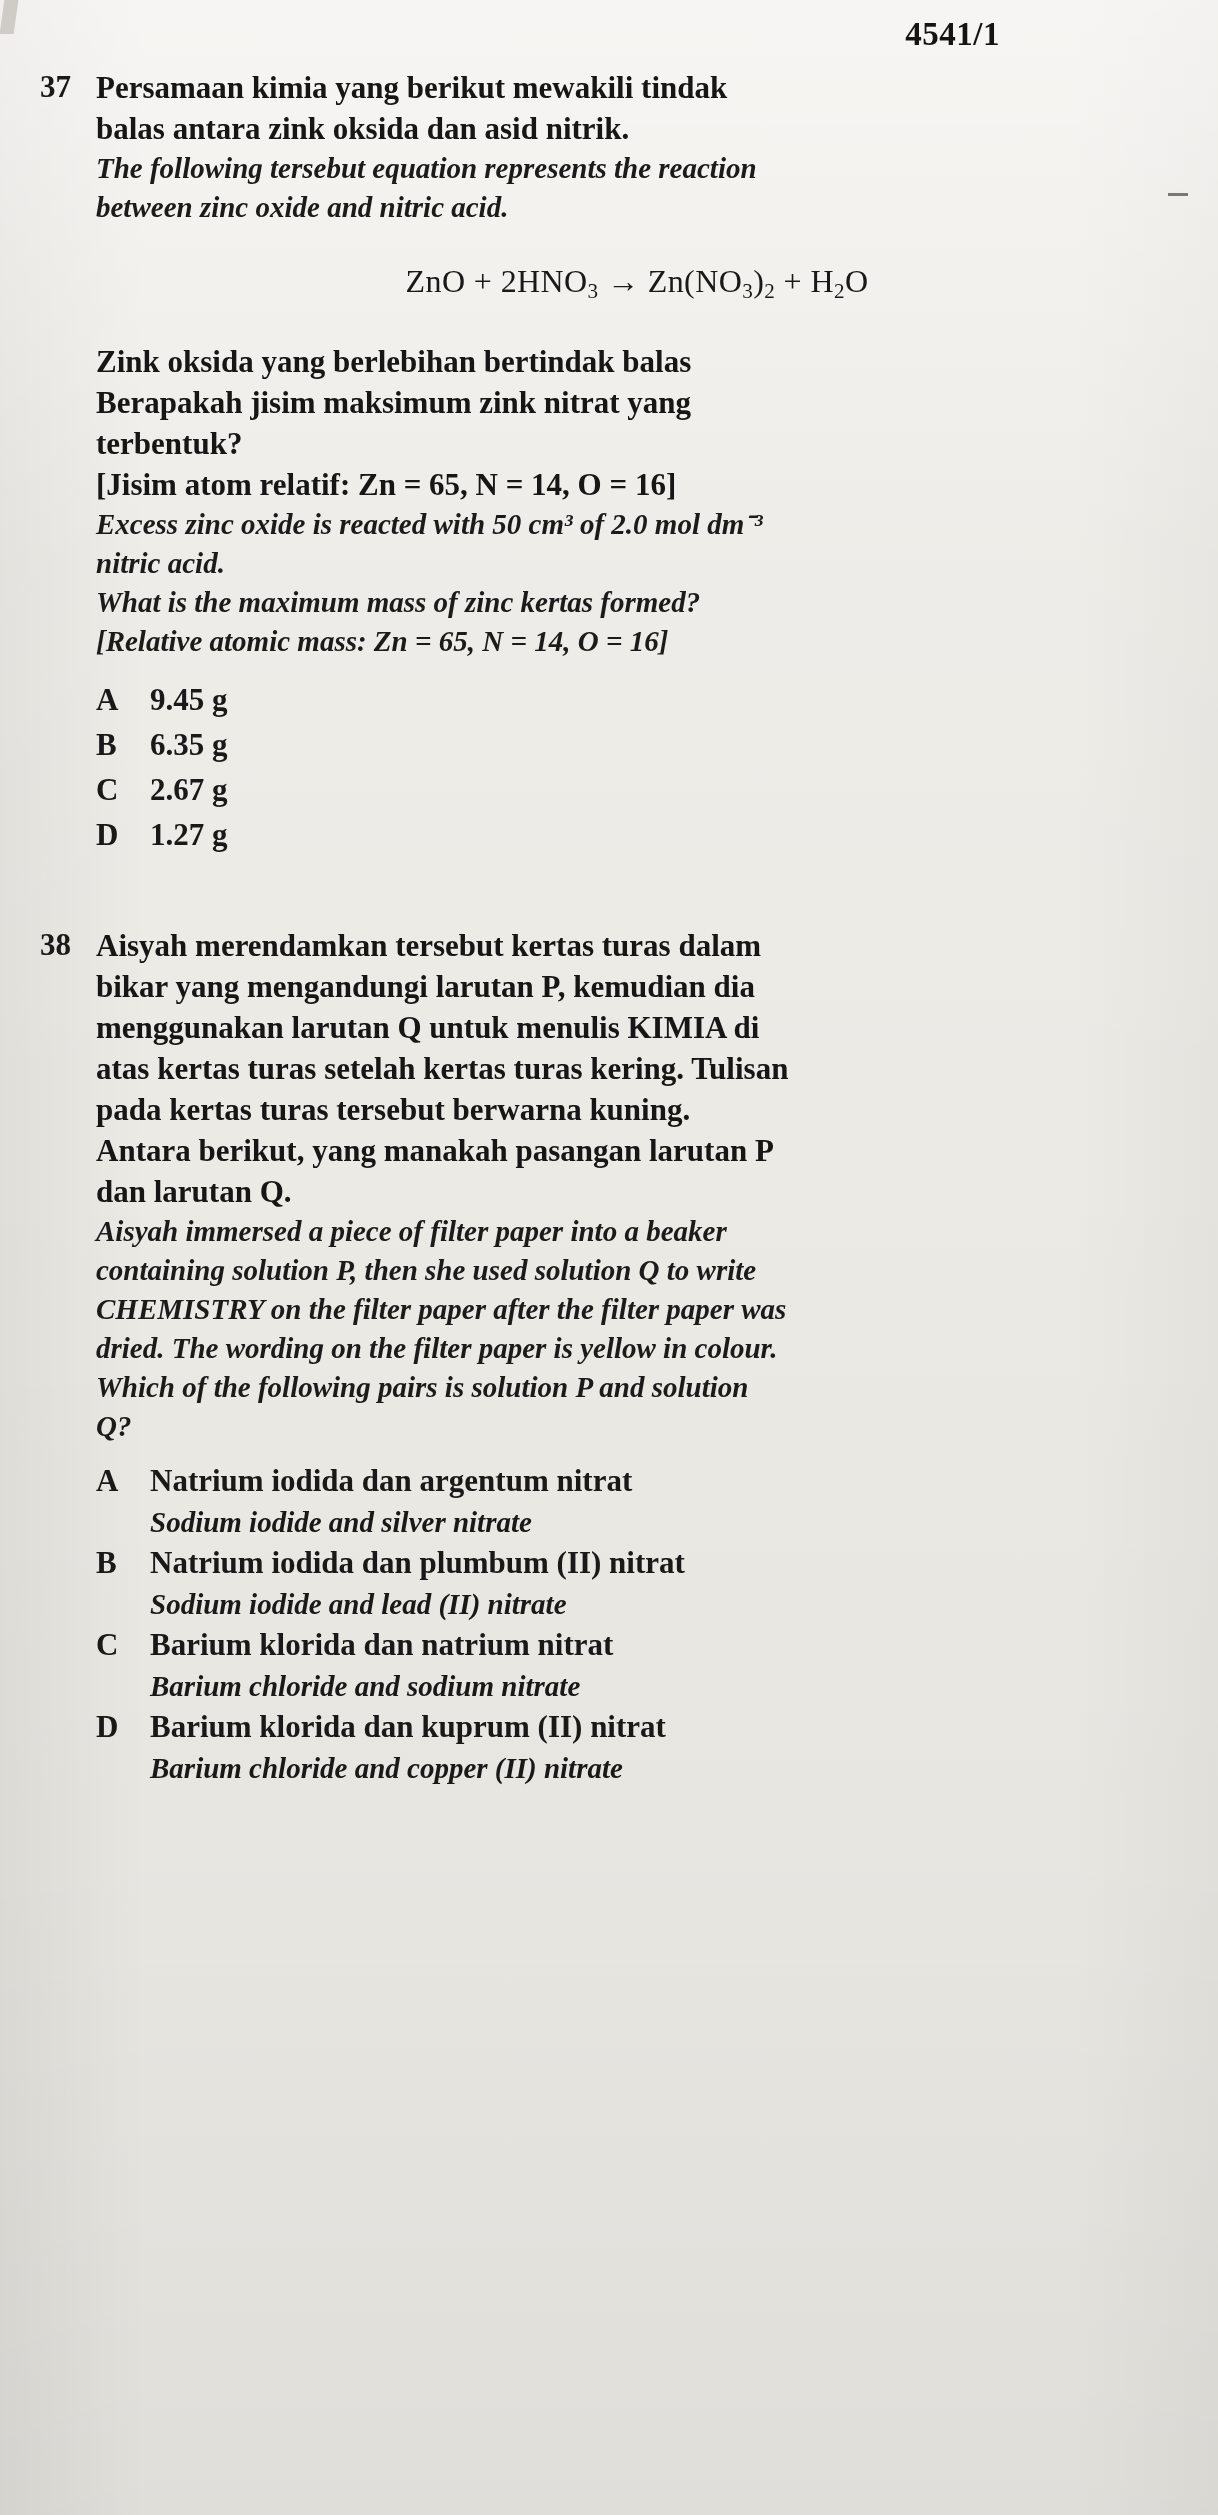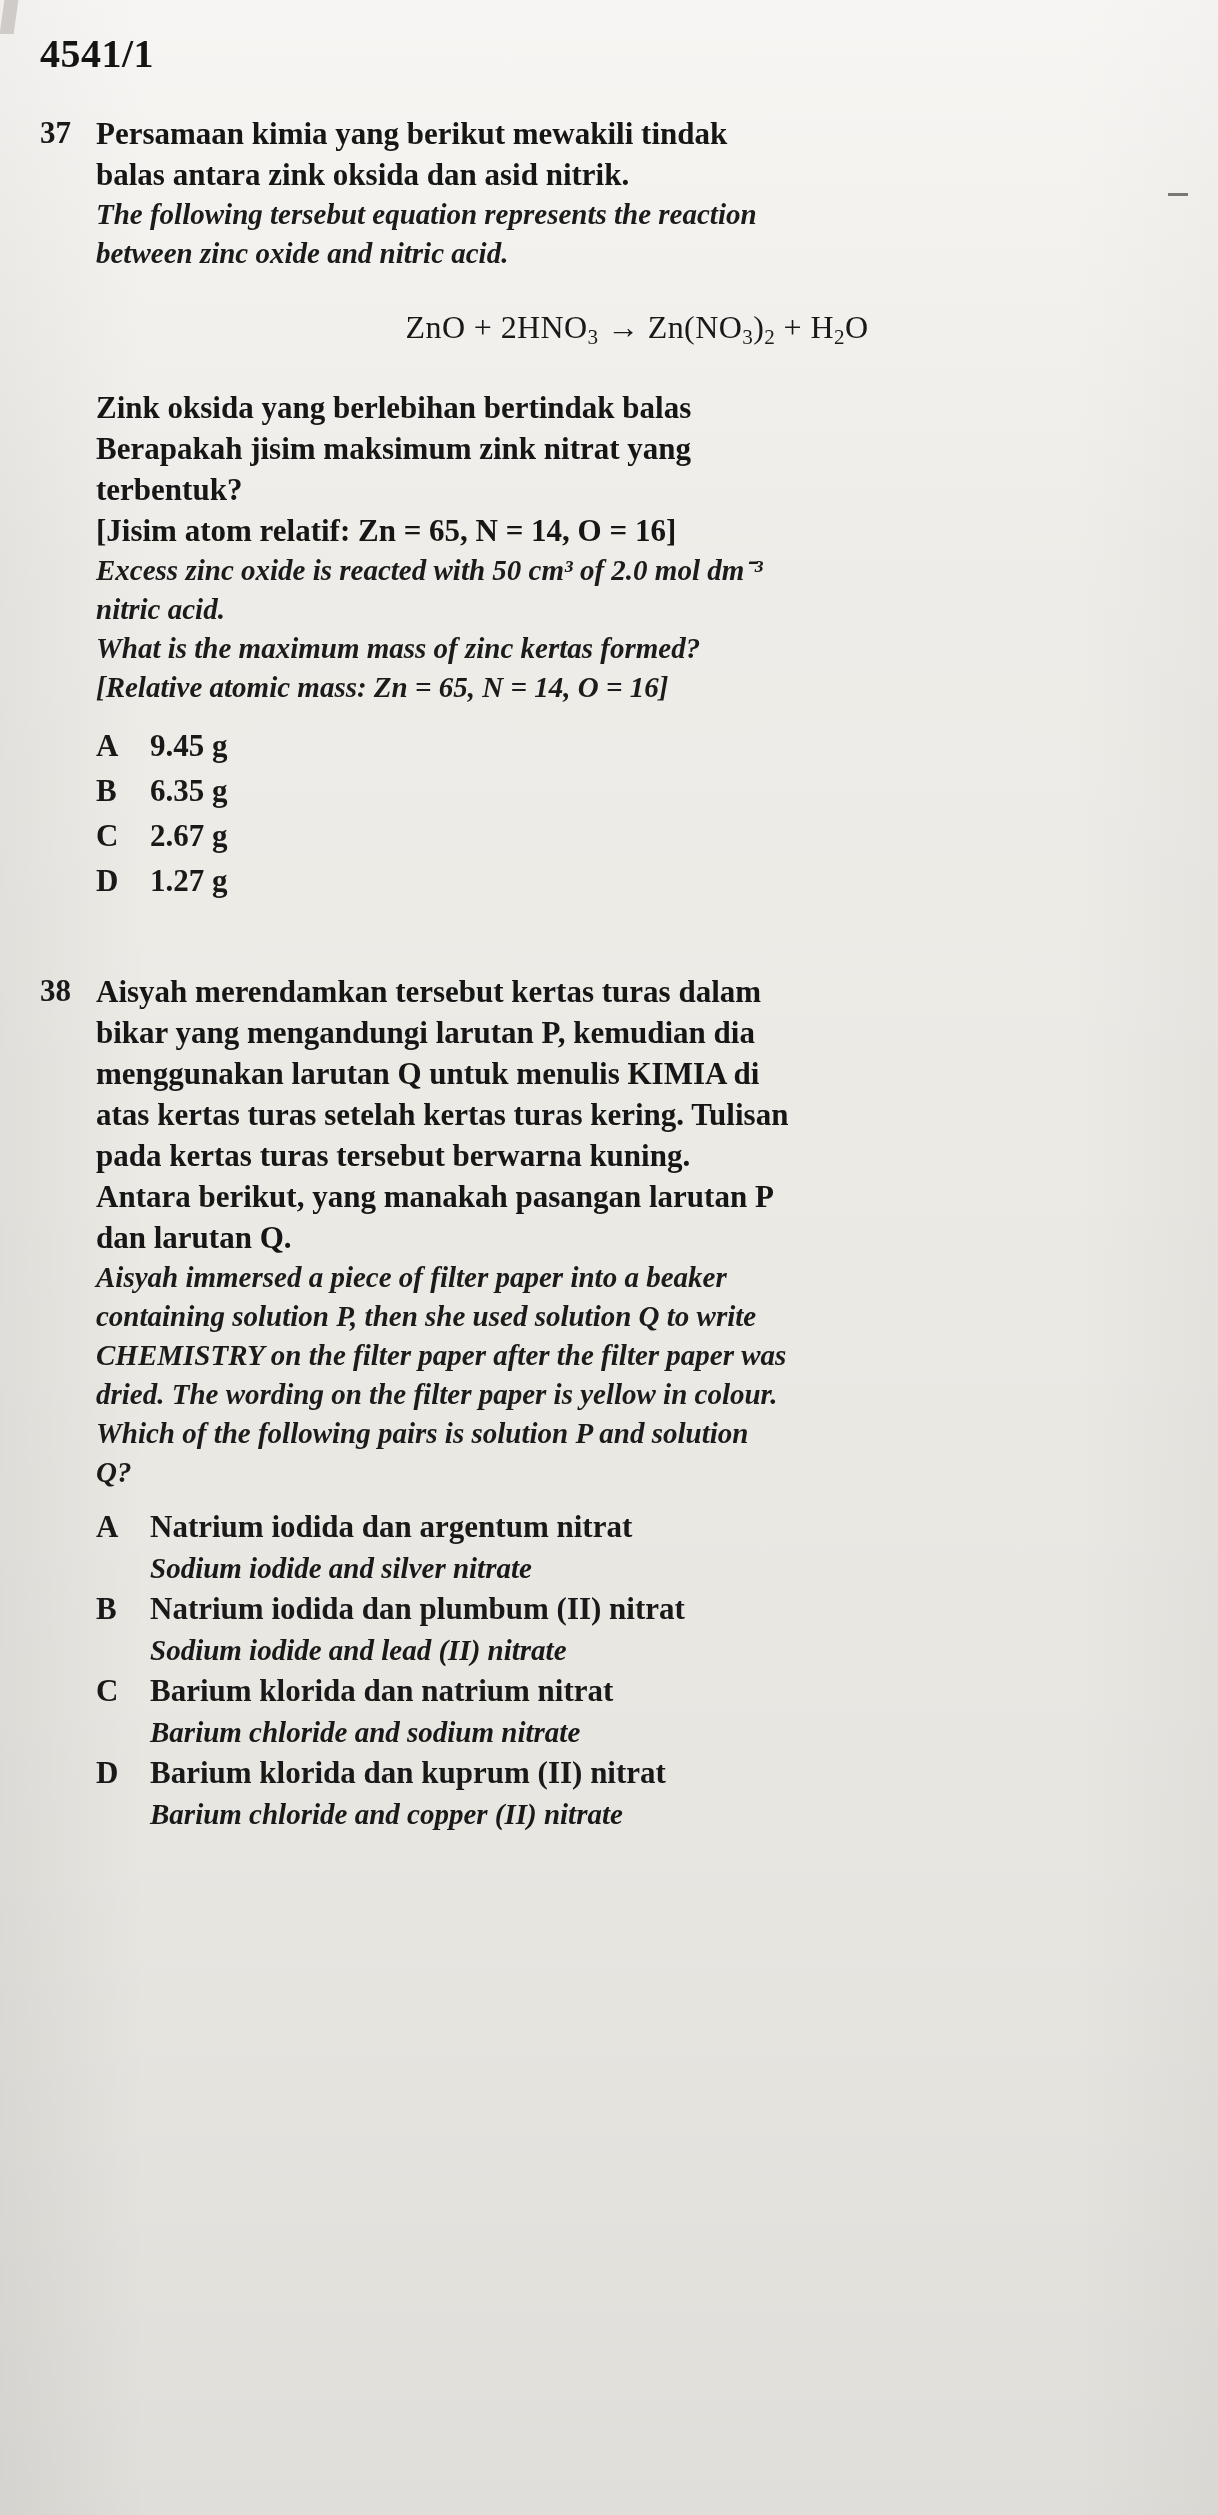--- a/index.html
+++ b/index.html
@@ -21,26 +21,26 @@
     width: 1218px;
     min-height: 2515px;
     background:
       linear-gradient(180deg, rgba(255,255,255,0.55) 0%, rgba(255,255,255,0.12) 22%, rgba(255,255,255,0.0) 45%, rgba(0,0,0,0.02) 75%, rgba(0,0,0,0.05) 100%),
       linear-gradient(90deg, rgba(0,0,0,0.05) 0%, rgba(255,255,255,0.0) 12%, rgba(255,255,255,0.0) 88%, rgba(0,0,0,0.03) 100%),
       #eceae5;
     box-sizing: border-box;
     padding: 0 40px 0 40px;
   }
   .page-header {
-    text-align: left;
+    text-align: right;
     font-family: "Liberation Serif", serif;
     font-weight: bold;
-    font-size: 40px;
+    font-size: 33px;
     letter-spacing: 0.5px;
-    padding-top: 30px;
+    padding-top: 16px;
     padding-right: 178px;
     color: #141414;
   }
   .corner-mark {
     position: absolute;
     left: 2px;
     top: 0px;
     width: 14px;
     height: 34px;
     background: #c9c6c0;
@@ -52,21 +52,21 @@
     right: 30px;
     top: 193px;
     width: 20px;
     height: 3px;
     background: #5d5a55;
     opacity: 0.8;
   }
 
   .question {
     position: relative;
-    margin-top: 36px;
+    margin-top: 14px;
   }
   .q-number {
     position: absolute;
     left: 0;
     top: 0;
     font-weight: bold;
     font-size: 31px;
     line-height: 40px;
   }
   .q-body {

